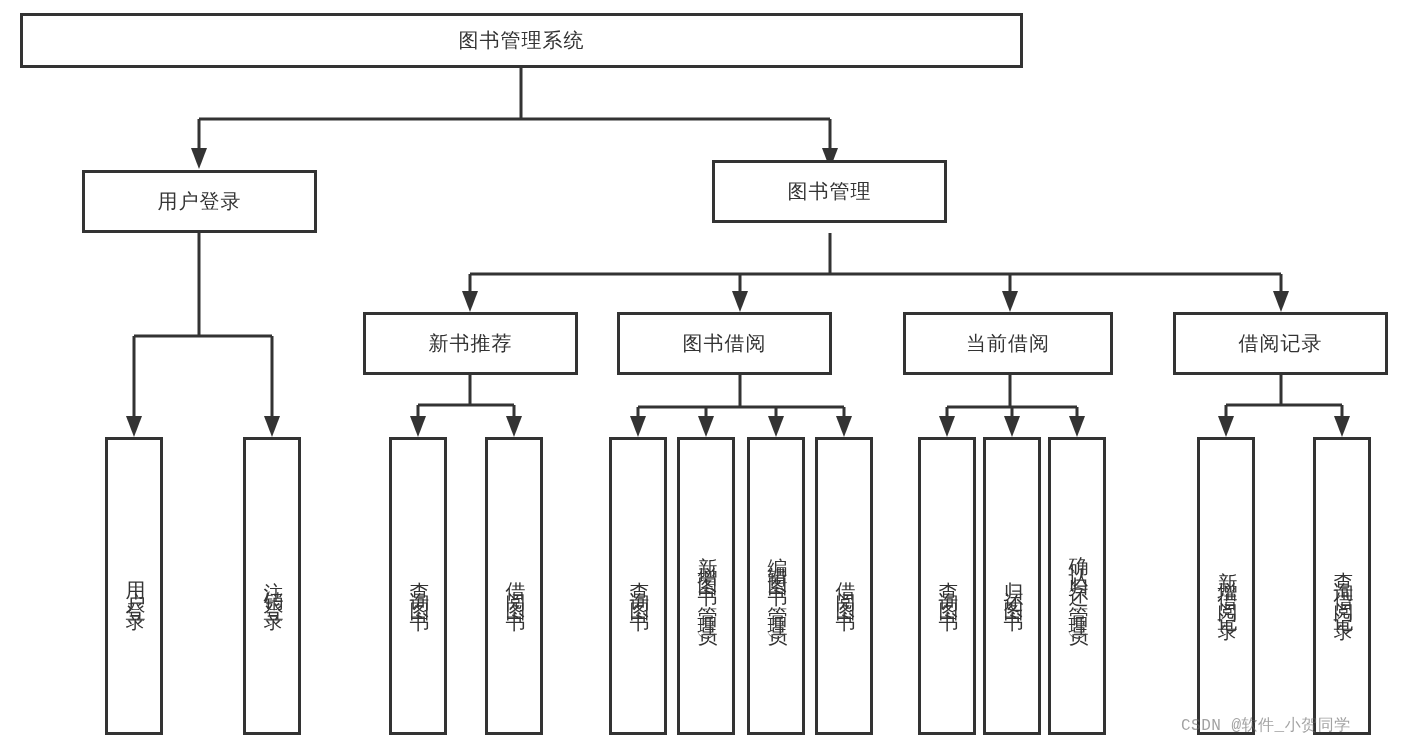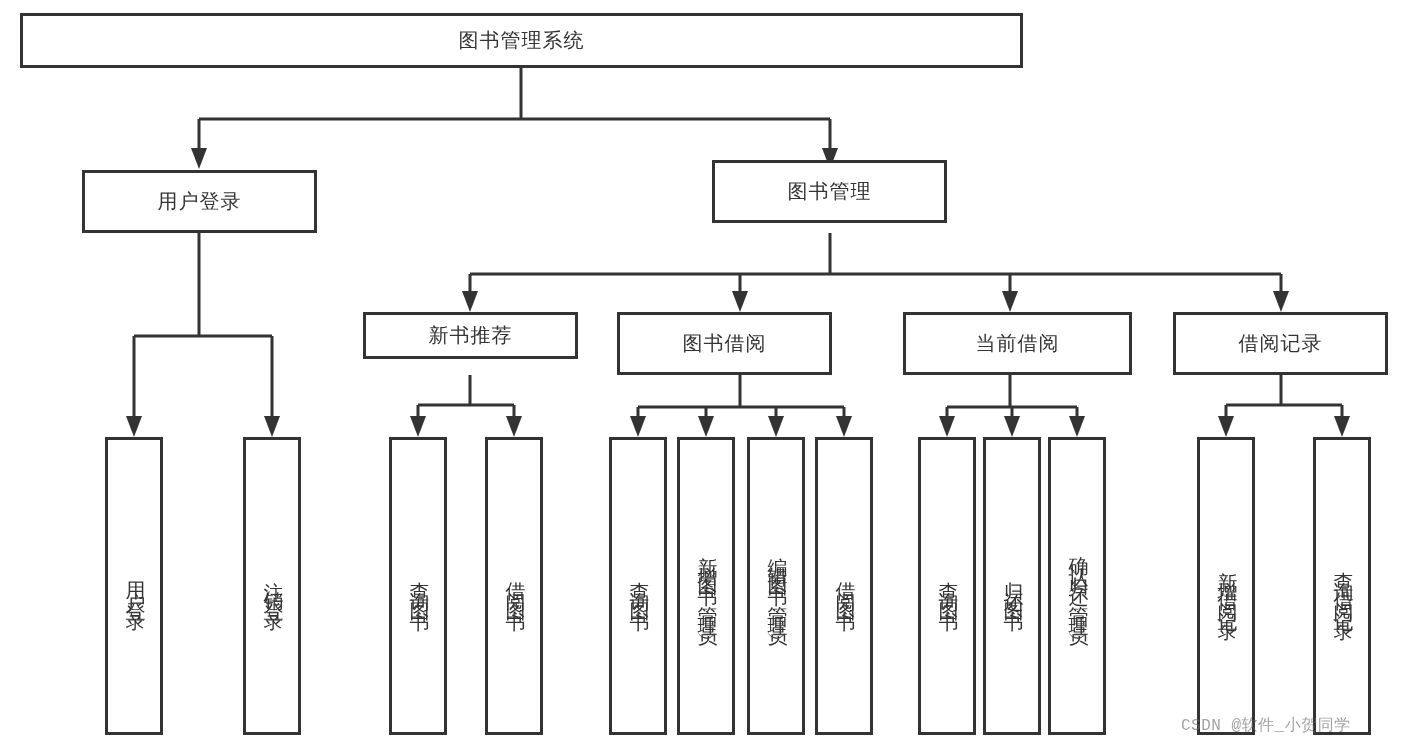--- a/index.html
+++ b/index.html
@@ -89,27 +89,27 @@
     <span>图书管理系统</span>
   </div>
 
   <div class="box" style="left:82px;top:170px;width:235px;height:63px;">
     <span>用户登录</span>
   </div>
   <div class="box" style="left:712px;top:160px;width:235px;height:63px;">
     <span>图书管理</span>
   </div>
 
-  <div class="box" style="left:363px;top:312px;width:215px;height:47px;text-align:right;">
+  <div class="box" style="left:363px;top:312px;width:215px;height:63px;text-align:right;">
     <span>新书推荐</span>
   </div>
   <div class="box" style="left:617px;top:312px;width:215px;height:63px;">
     <span>图书借阅</span>
   </div>
-  <div class="box" style="left:903px;top:312px;width:229px;height:63px;">
+  <div class="box" style="left:903px;top:312px;width:210px;height:63px;">
     <span>当前借阅</span>
   </div>
   <div class="box" style="left:1173px;top:312px;width:215px;height:63px;">
     <span>借阅记录</span>
   </div>
 
   <div class="box vbox" style="left:105px;">
     <span class="vtext">用户登录</span>
   </div>
   <div class="box vbox" style="left:243px;">

